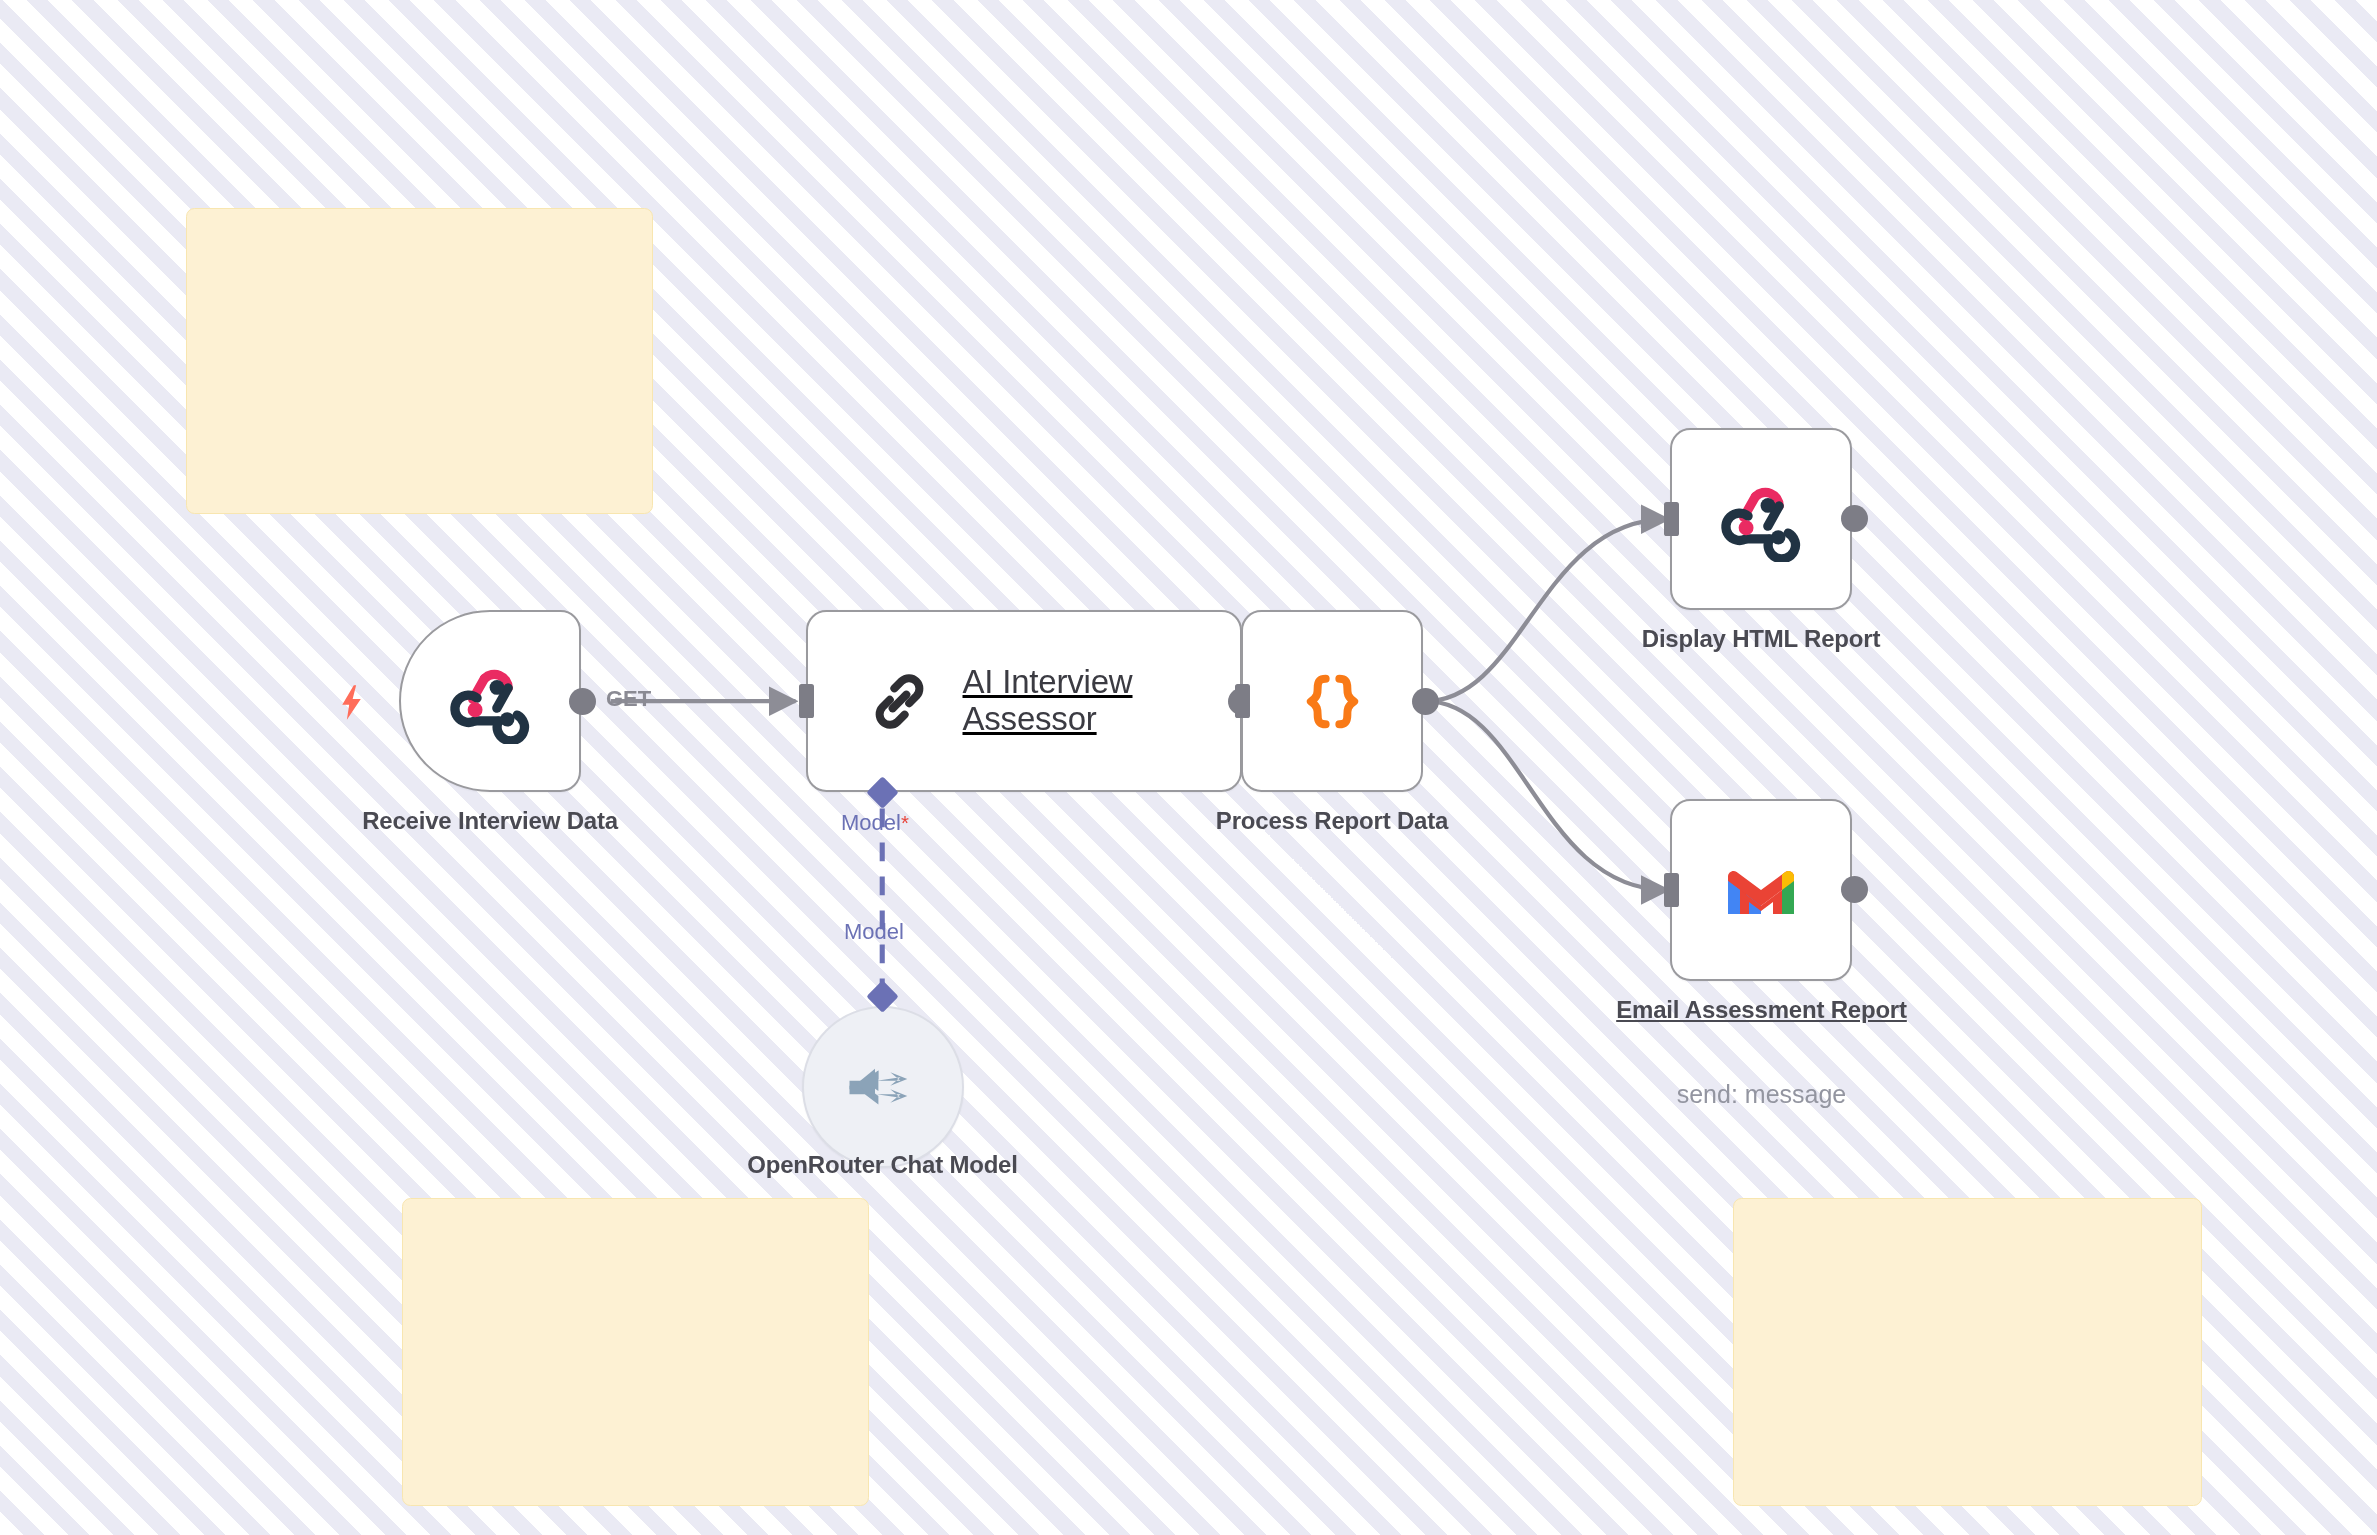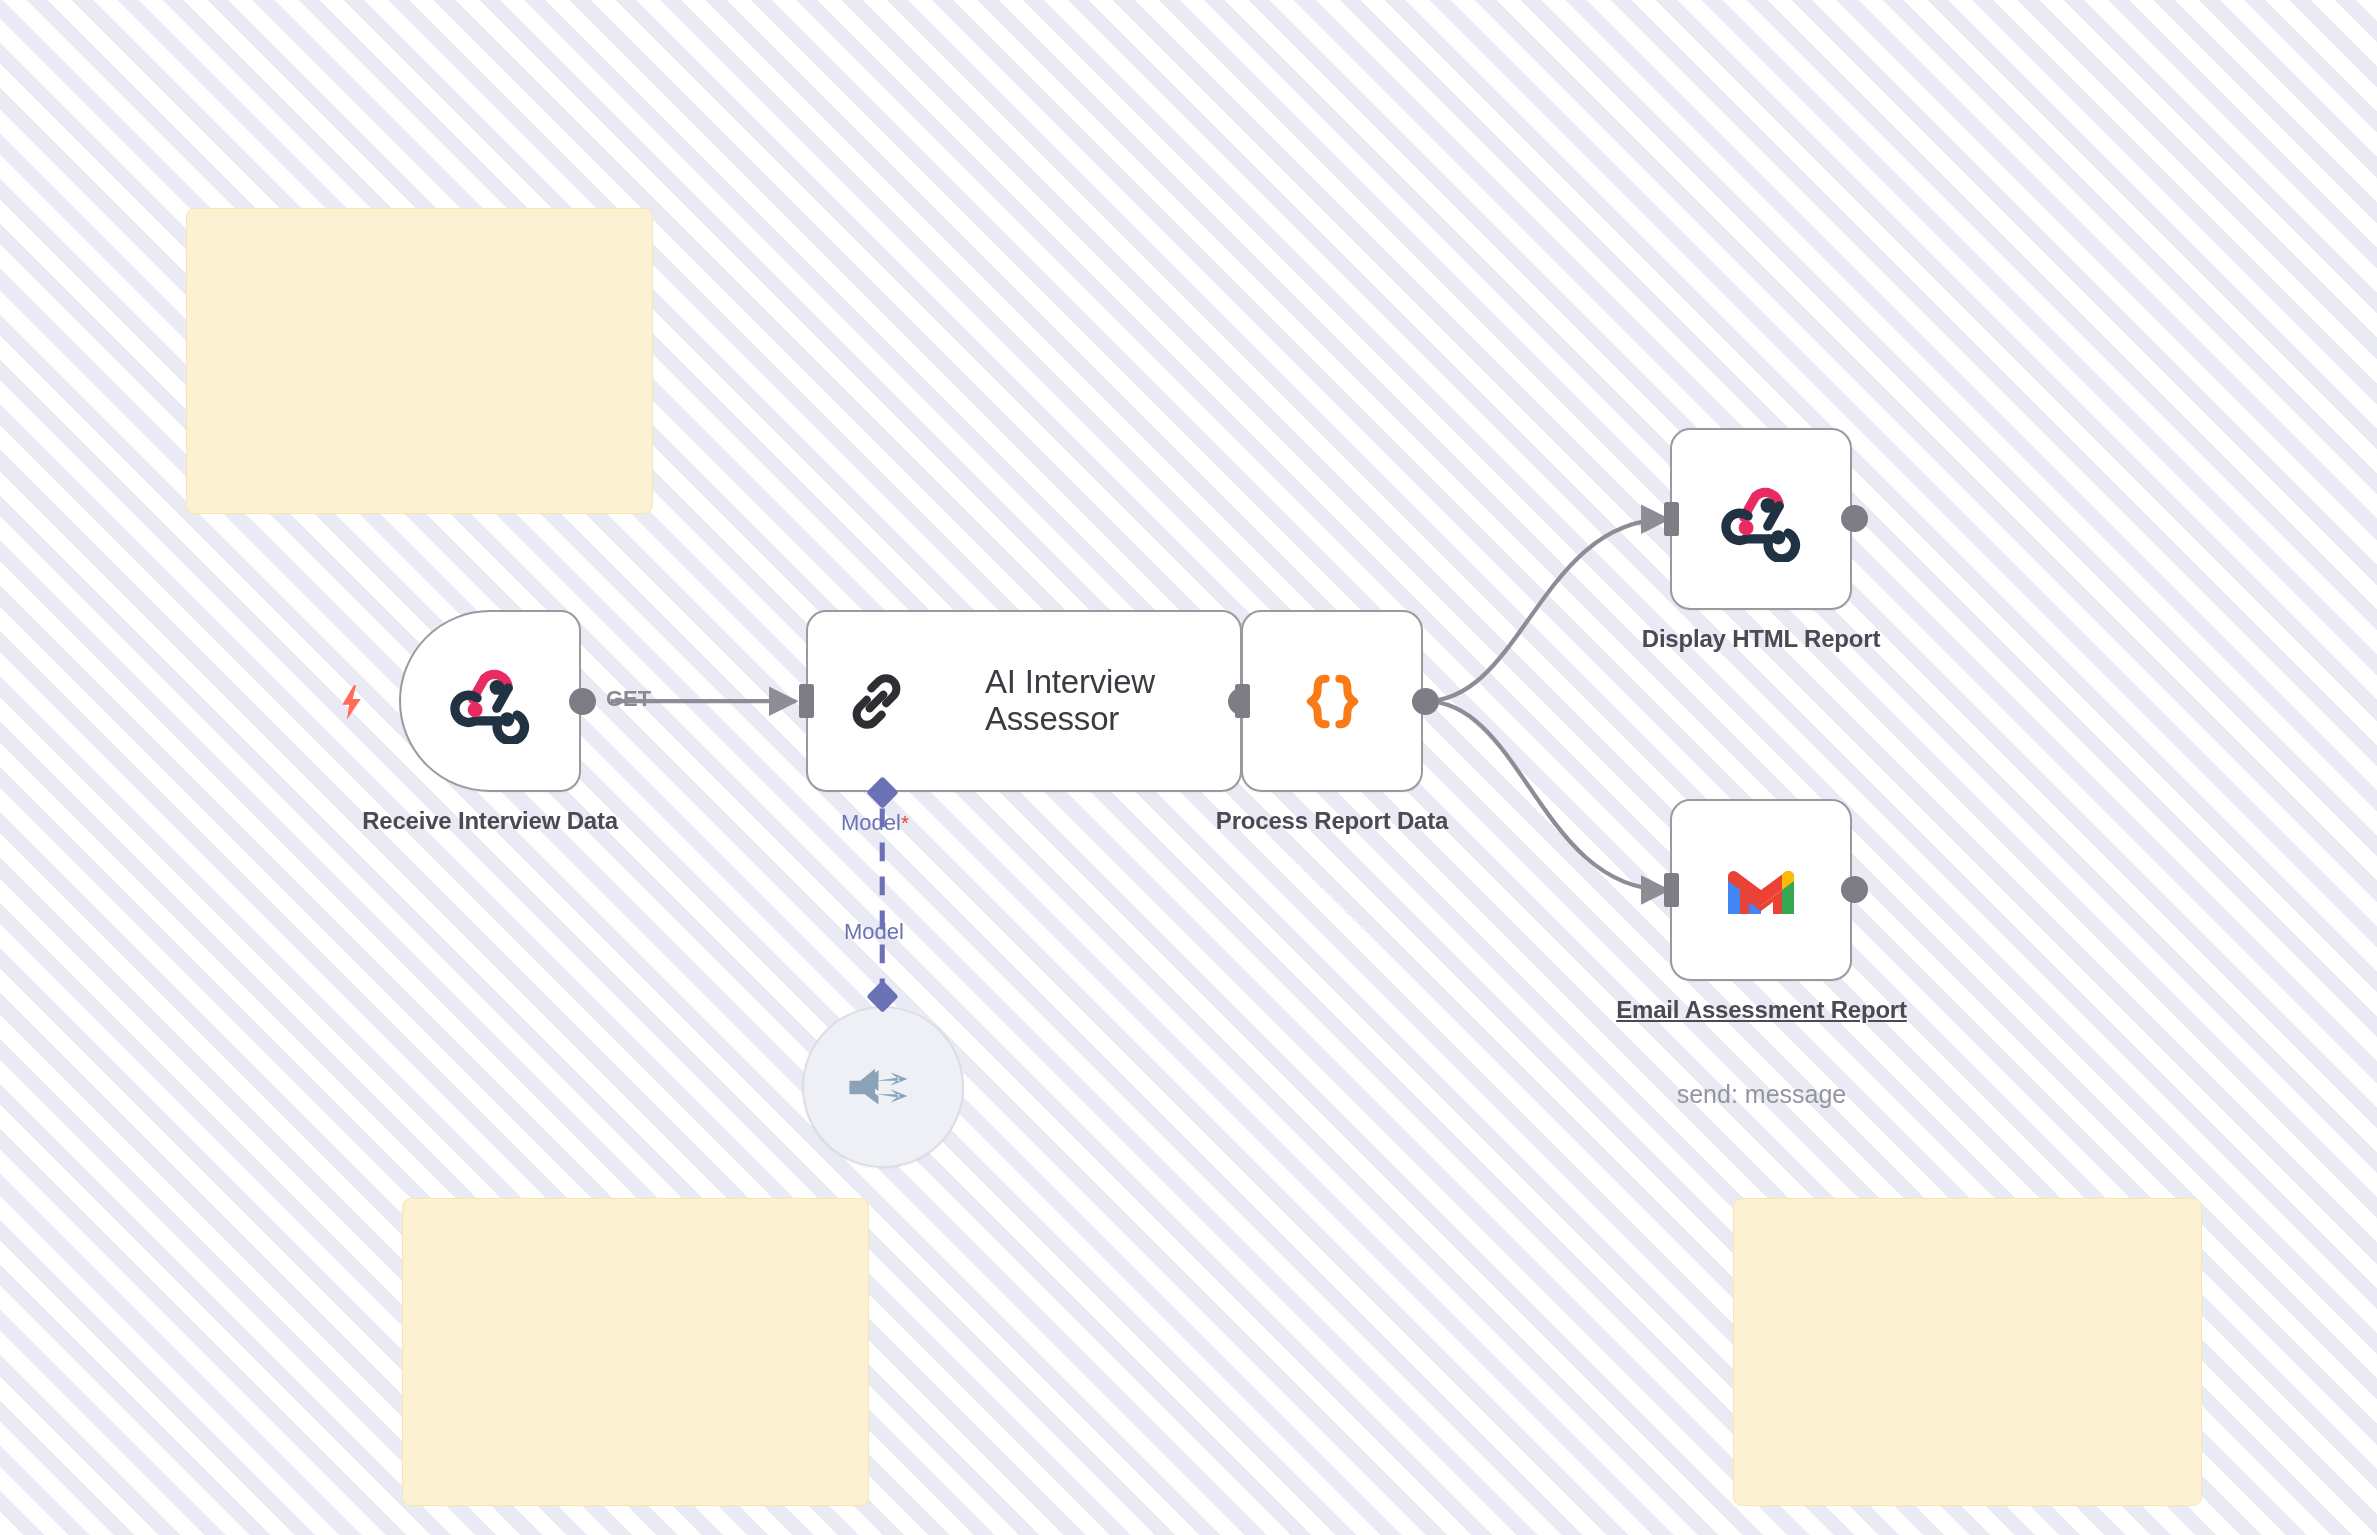--- a/index.html
+++ b/index.html
@@ -68,22 +68,23 @@
   }
   .node.trigger {
     width: 182px;
     height: 182px;
     border-radius: 91px 20.4px 20.4px 91px;
   }
   .node.wide {
     width: 436px;
     height: 182px;
     border-radius: 20.4px;
-    justify-content: space-between;
+    justify-content: center;
     padding-left: 32px;
+    text-decoration: underline;
   }
   .node.circle {
     width: 162px;
     height: 162px;
     border-radius: 50%;
     background: #eef0f5;
     border: 2.6px solid #dcdee6;
   }
 
   .node-title {
@@ -290,15 +291,16 @@
         <path d="M14 5v5l-7 5" fill="none"></path>
         <path d="M2 19h9l8 6v-5l-8-6H2z" fill="#8ba3b8"></path>
         <path d="M19 5 10 11l9 6z" fill="#8ba3b8"></path>
         <path d="M18 11h14l-6-5 10 4-10 4 6-5z" fill="#8ba3b8"></path>
         <path d="M18 19h14l-6 5 10-4-10-4 6 5z" fill="#8ba3b8"></path>
         <path d="M17 4 6 13l11 9z" fill="#8ba3b8"></path>
       </svg>
     </span>
   </div>
   <span class="port-diamond" style="left:871px; top:985px;"></span>
+  <div class="node-label" style="left:742px; top:1151px; width:281px;">OpenRouter Chat Model</div>
 
 </div>
 
 
 </body></html>

